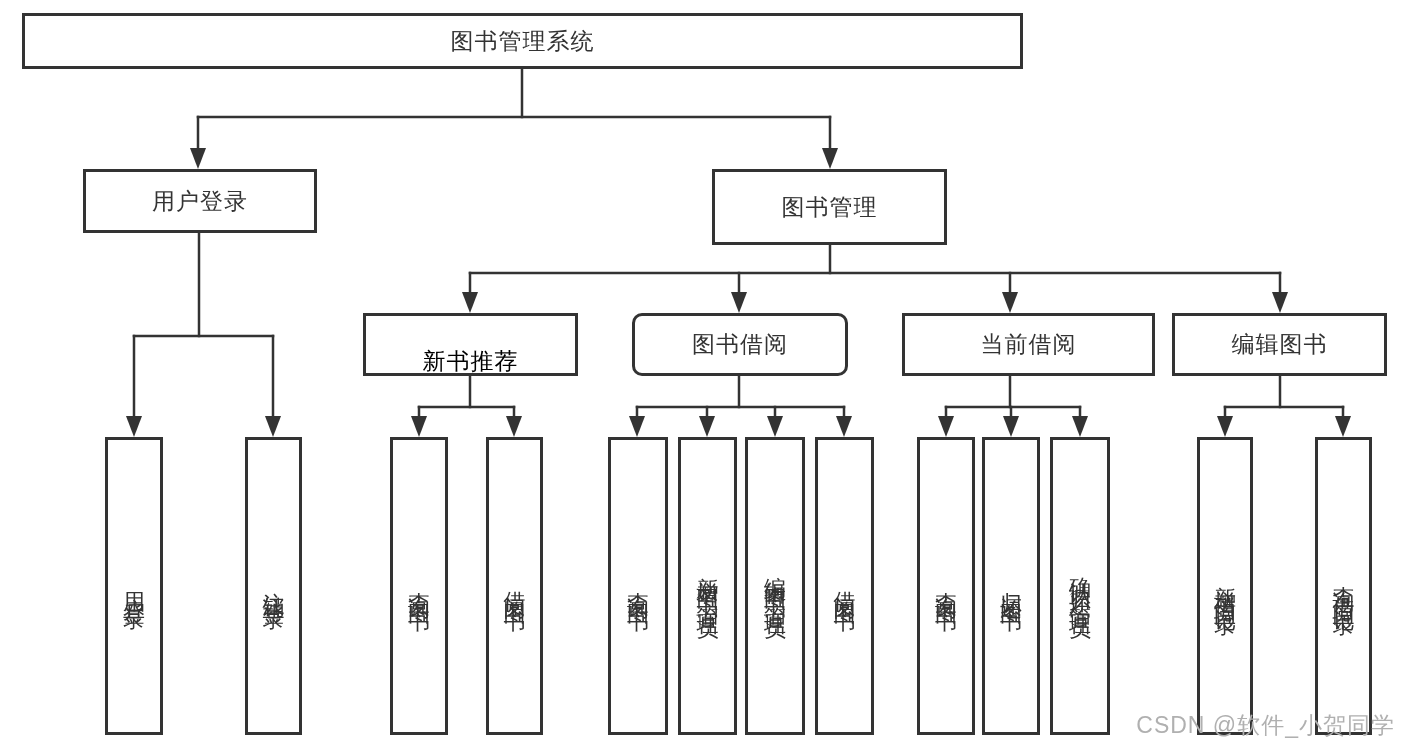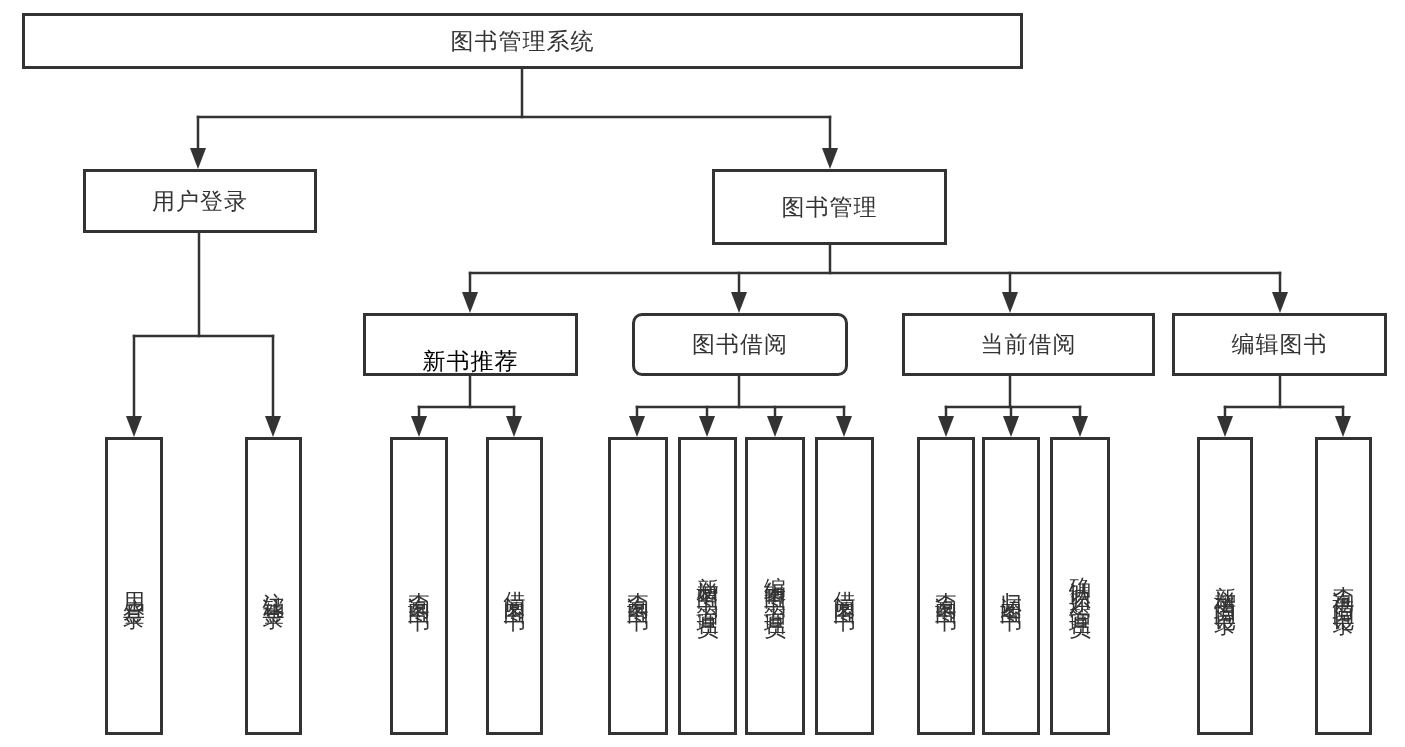--- a/index.html
+++ b/index.html
@@ -185,13 +185,14 @@
       <div class="node node-vertical" style="left: 1050px; top: 437px; width: 60px; height: 298px; border-color: rgb(51, 51, 51);">
         <span class="node-label" style="color: rgb(51, 51, 51);">确认归还（管理员）</span>
       </div>
       <div class="node node-vertical" style="left: 1197px; top: 437px; width: 56px; height: 298px; border-color: rgb(51, 51, 51);">
         <span class="node-label" style="color: rgb(51, 51, 51);">新增借阅记录</span>
       </div>
       <div class="node node-vertical" style="left: 1315px; top: 437px; width: 57px; height: 298px; border-color: rgb(51, 51, 51);">
         <span class="node-label" style="color: rgb(51, 51, 51);">查询借阅记录</span>
       </div>
     </div>
+  <div class="watermark" style="color: rgb(176, 176, 176);">CSDN @软件_小贺同学</div>
 </div>
 
 </body></html>

